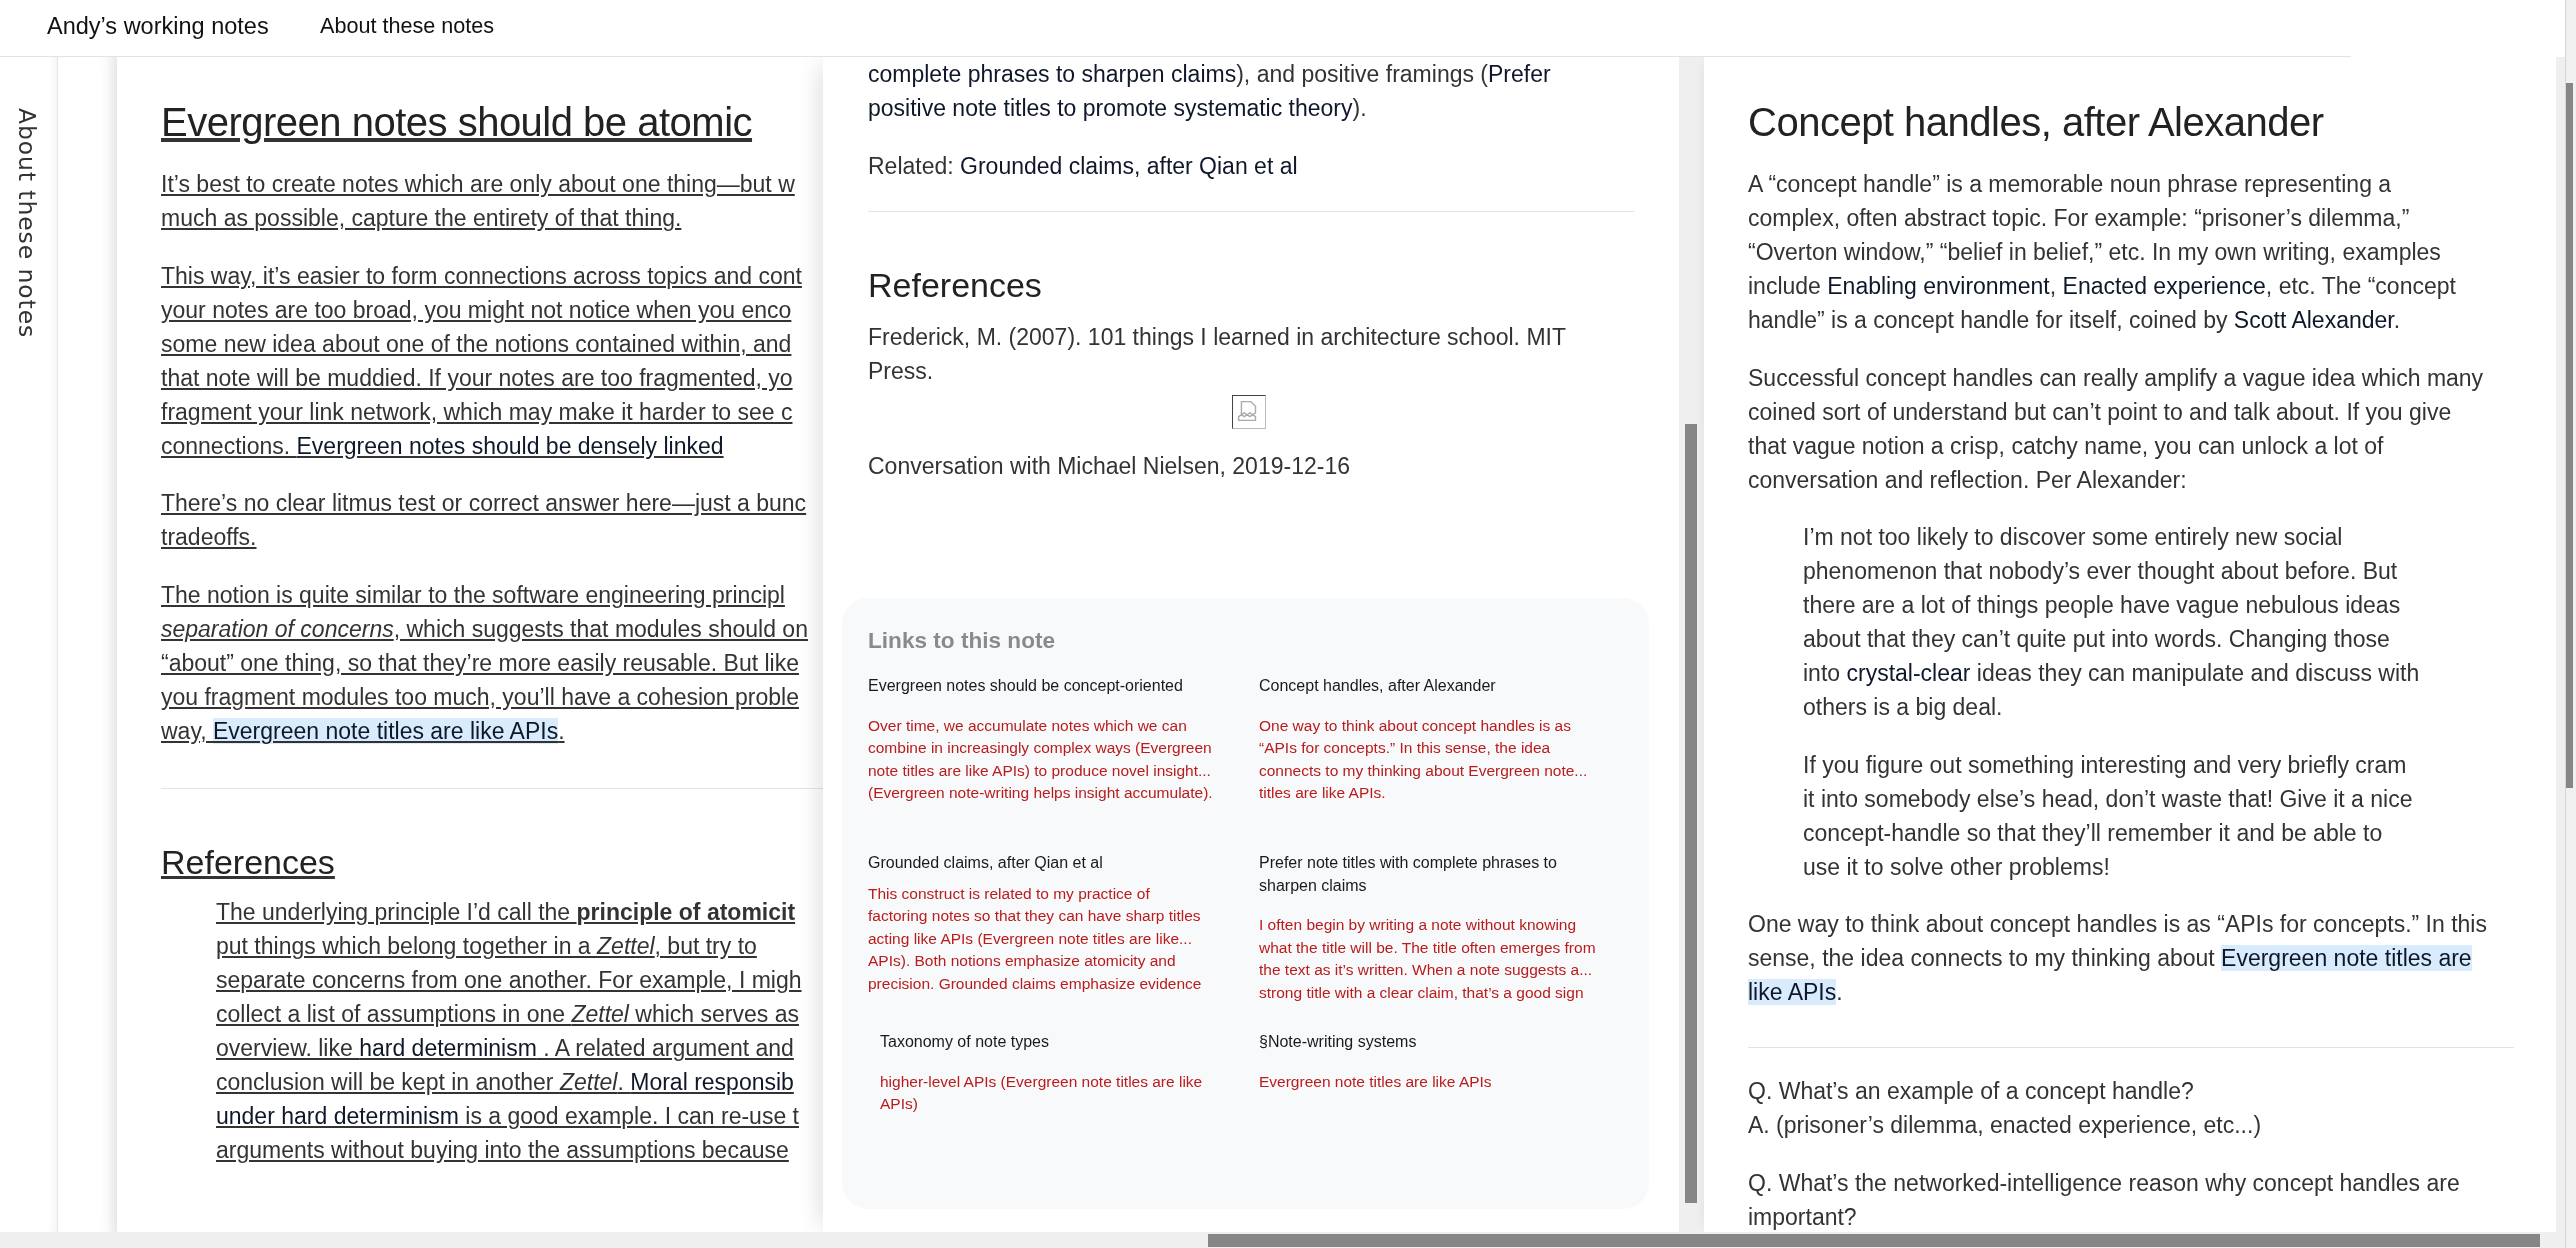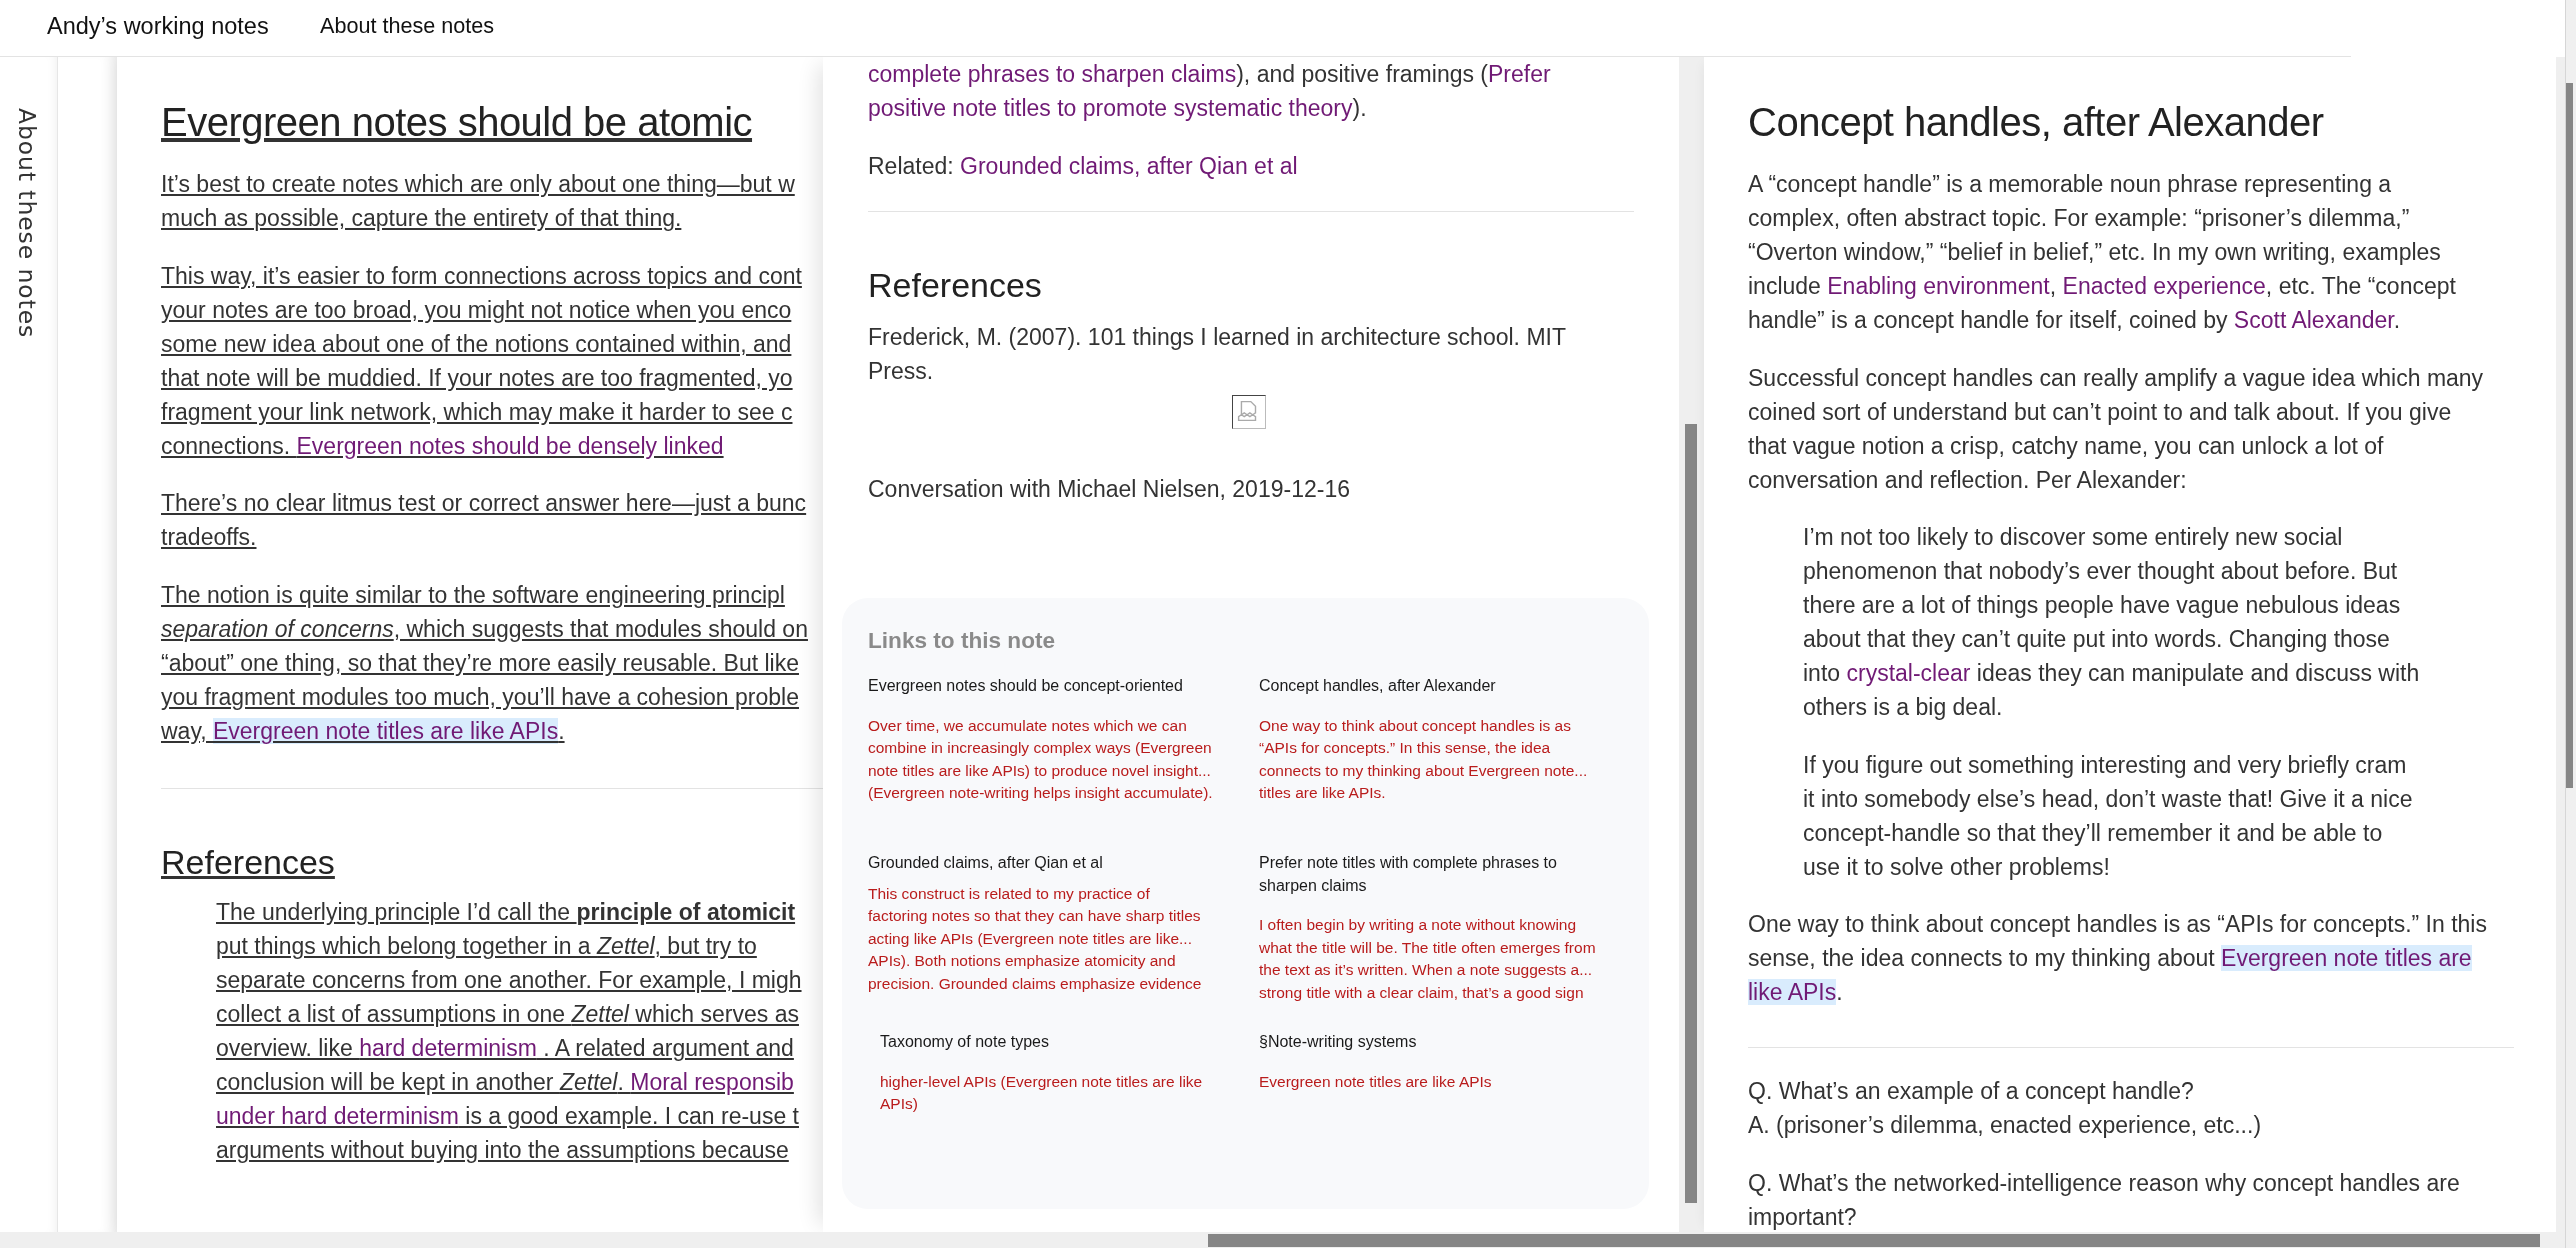--- a/index.html
+++ b/index.html
@@ -1,18 +1,18 @@
 <!DOCTYPE html>
 <html style="font-size:15px"><head>
   <meta charset="utf-8">
   <style>
     * { box-sizing: border-box; margin: 0; padding: 0; }
     html, body { width: 2576px; height: 1249px; overflow: hidden; background: #ffffff; }
     body { font-family: "Liberation Sans", "DejaVu Sans", sans-serif; color: #333333; position: relative; }
-    a { color: #701a75; text-decoration: none; }
+    a { color: #0f172a; text-decoration: none; }
     .hl { background: #d9ecfd; }
 
     
     .header { position: absolute; left: 0; top: 0; width: 2351px; height: 57px; border-bottom: 1.9px solid #e3e3e3; background: #fff; z-index: 10; }
     .header .brand { position: absolute; left: 47px; top: 13px; font-size: 23.5px; color: #111; }
     .header .nav-link { position: absolute; left: 320px; top: 13px; font-size: 21.6px; color: #111; }
 
     
     .stack { position: absolute; left: 0; top: 57px; width: 2565px; height: 1175px; background: #efefef; overflow: hidden; }
 
@@ -122,21 +122,21 @@
         <span>Frederick, M. (2007). 101 things I learned in architecture school. MIT</span><br><span>Press.</span>
       </p>
       <div style="position:relative; height:38px; margin-top:-17px;">
         <div style="position:absolute; left:364px; top:0; width:34px; height:34px; border:1.9px solid #bbb; border-top-color:#444; border-left-color:#444;">
           <svg width="30" height="30" viewBox="0 0 32 32">
               <path d="M9 6h10l5 5v7l-3 2-3-2-3 2-3-2-3 2V6z" fill="none" stroke="#aaa" stroke-width="1.5"></path>
               <path d="M6 22l3-2 3 2 3-2 3 2 3-2 3 2v4H6z" fill="none" stroke="#aaa" stroke-width="1.5"></path>
             </svg>
         </div>
       </div>
-      <p style="margin-top:39px;">
+      <p style="margin-top:16px;">
         <span>Conversation with Michael Nielsen, 2019-12-16</span>
       </p>
     </div>
 
     <div class="backlinks">
       <div class="backlinks-title">Links to this note</div>
 
       <div class="bl-item" style="left:26px; top:77px;">
         <div class="bl-title">Evergreen notes should be concept-oriented</div>
         <div class="bl-excerpt"><span>Over time, we accumulate notes which we can</span><br><span>combine in increasingly complex ways (Evergreen</span><br><span>note titles are like APIs) to produce novel insight...</span><br><span>(Evergreen note-writing helps insight accumulate).</span></div>

